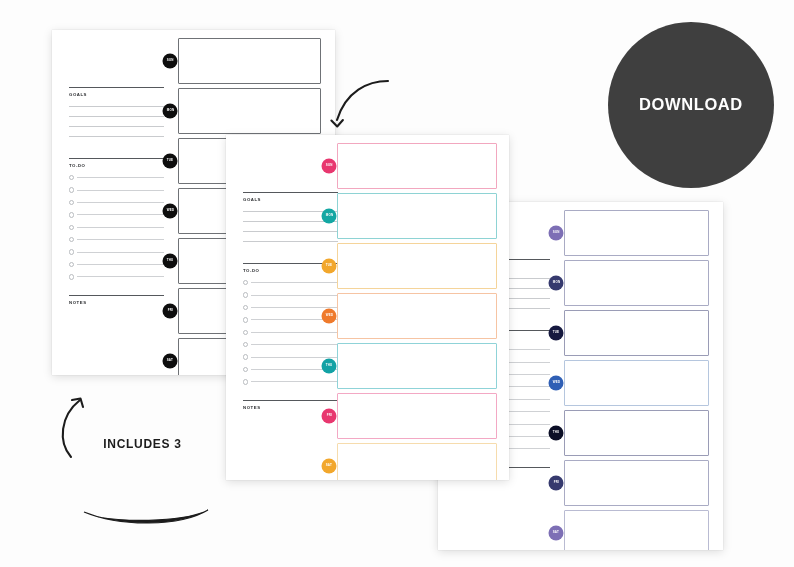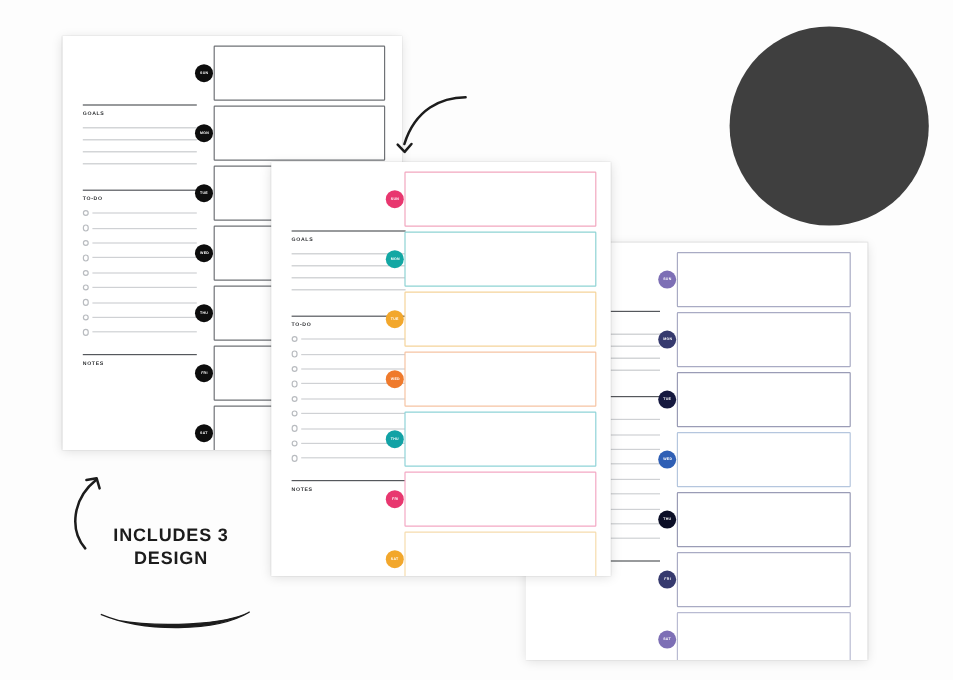--- a/index.html
+++ b/index.html
@@ -49,21 +49,21 @@
     line-height:1;z-index:4;
   }
   .day-badge span{transform:scale(.95);display:block;}
 
   
   .anno{
     position:absolute;color:#1c1c1c;font-weight:700;
     letter-spacing:.9px;text-align:center;line-height:1.28;
   }
   .anno-sunday{font-size:13.5px;left:385px;top:73px;letter-spacing:1px;}
-  .anno-includes{font-size:15px;left:55px;top:437px;width:175px;letter-spacing:.7px;}
+  .anno-includes{font-size:12px;left:55px;top:437px;width:175px;letter-spacing:.7px;}
 
   .seal{
     position:absolute;left:608px;top:22px;width:166px;height:166px;
     border-radius:50%;background:#3f3f3f;
     display:flex;align-items:center;justify-content:center;
   }
   .seal-text{
     color:#ffffff;font-size:16.5px;font-weight:700;line-height:1.3;
     letter-spacing:.6px;text-align:center;
   }
@@ -402,30 +402,30 @@
   </div>
 
 
   <svg style="position:absolute;left:322px;top:75px;width:70px;height:60px;" viewBox="0 0 70 60">
     <path d="M66 6 C 46 6, 24 16, 15 45" fill="none" stroke="#1c1c1c" stroke-width="2.1" stroke-linecap="round"></path>
     <path d="M9.5 52 L15.2 45.5 L21 51.5" fill="none" stroke="#1c1c1c" stroke-width="2.1" stroke-linecap="round" stroke-linejoin="round" transform="rotate(180 15.2 48.5)"></path>
   </svg>
 
   <div class="anno anno-includes">
     <div>INCLUDES 3</div>
-    <div>DESIGN</div>
   </div>
 
   <svg style="position:absolute;left:52px;top:392px;width:50px;height:68px;" viewBox="0 0 50 68">
     <path d="M19 65 C 6 50, 8 24, 28 8" fill="none" stroke="#1c1c1c" stroke-width="2.1" stroke-linecap="round"></path>
     <path d="M20 8 L28.5 6.5 L31 15" fill="none" stroke="#1c1c1c" stroke-width="2.1" stroke-linecap="round" stroke-linejoin="round"></path>
   </svg>
 
   <svg style="position:absolute;left:80px;top:505px;width:135px;height:26px;" viewBox="0 0 135 26">
     <path d="M4 7 C 40 22, 100 22, 128 5 C 108 16, 52 18, 18 12" fill="#1c1c1c" stroke="#1c1c1c" stroke-width="1.1"></path>
   </svg>
 
   <div class="seal">
     <div class="seal-text">
+      <div>DOWNLOAD</div>
     </div>
   </div>
 
 </div>
 
 </body></html>

